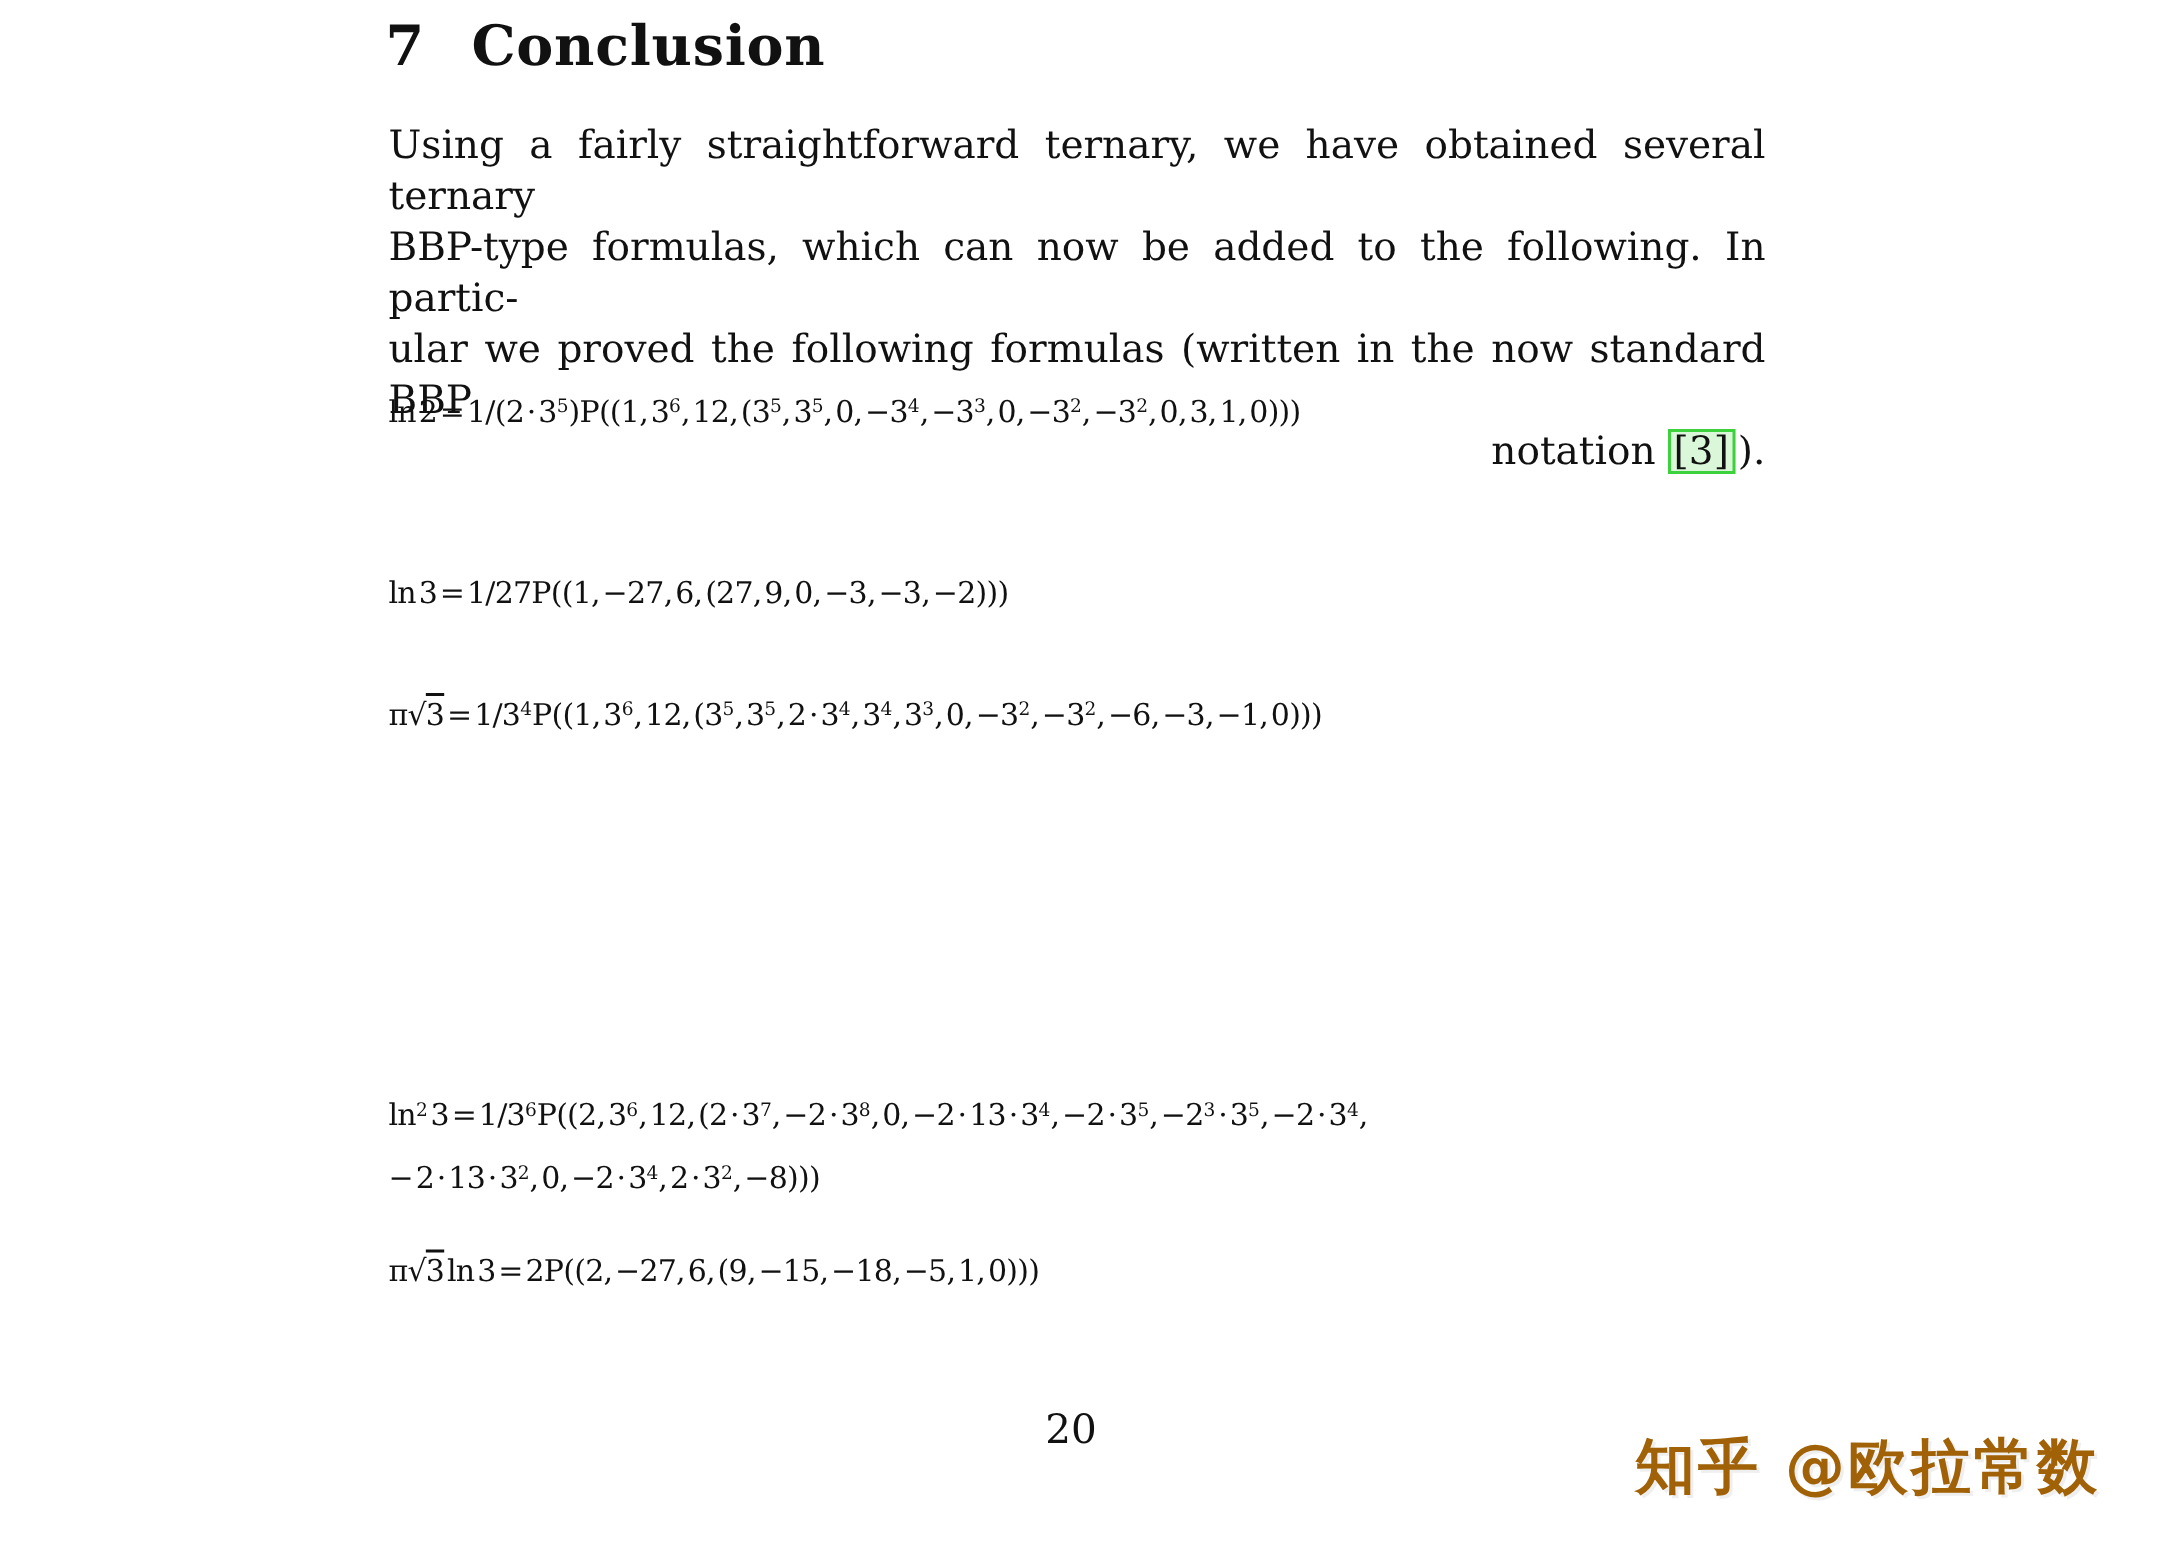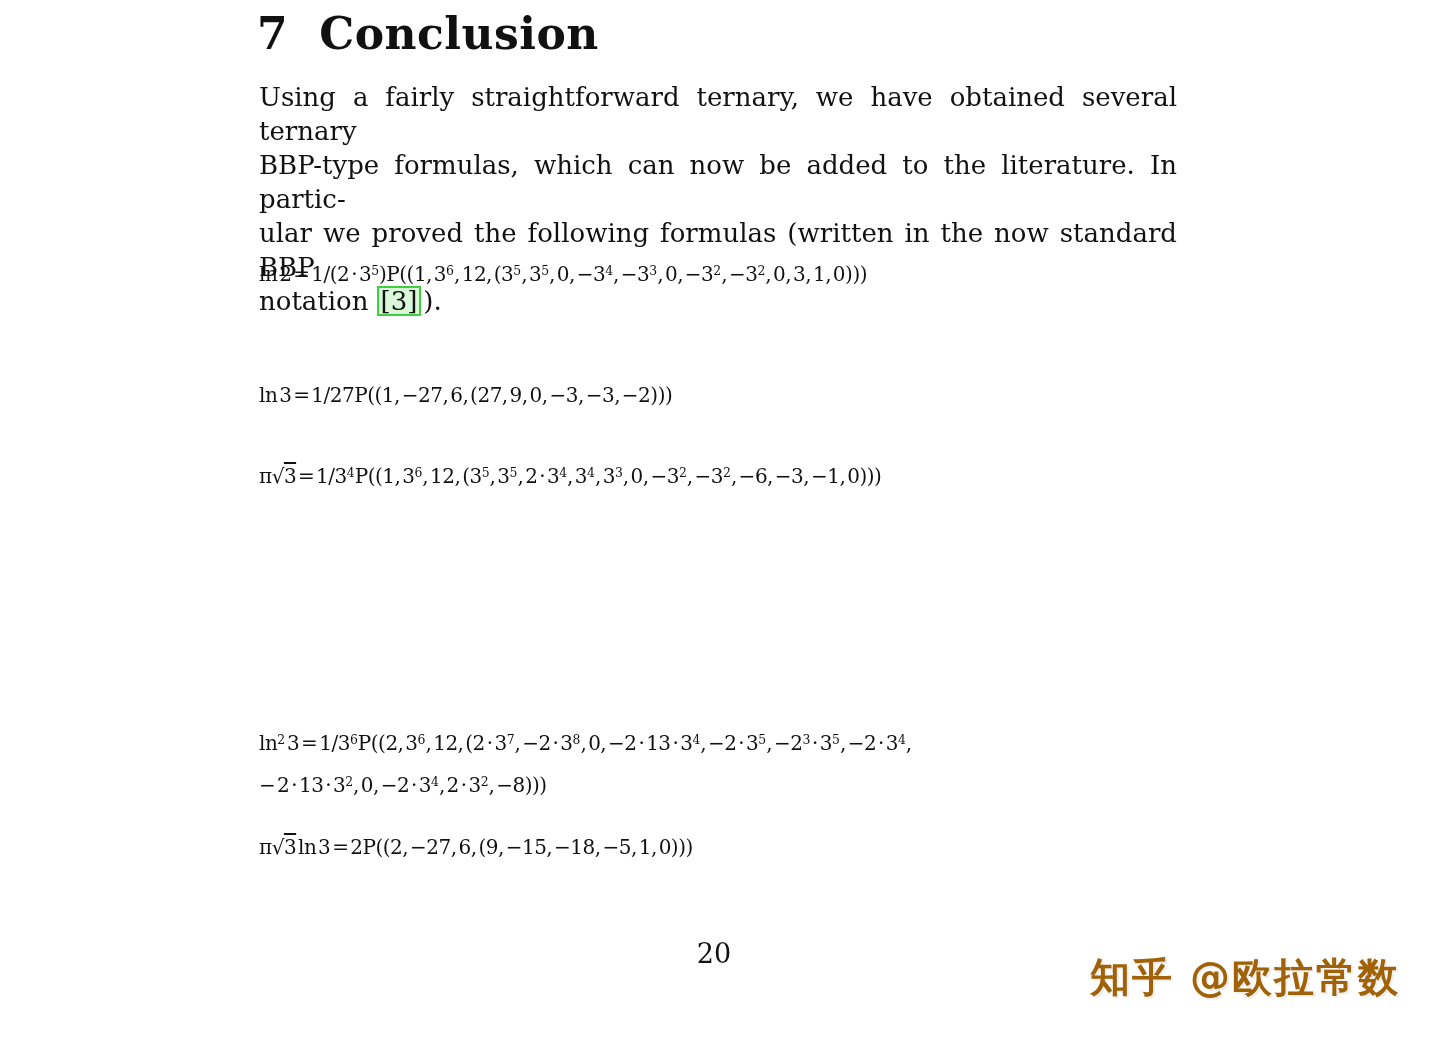--- a/index.html
+++ b/index.html
@@ -6,29 +6,29 @@
   .page{
     position:relative;
     width:1440px;height:1038px;
     background:#ffffff;
     color:#111111;
     font-family:"DejaVu Serif","Liberation Serif",serif;
     overflow:hidden;
   }
   .heading{
     position:absolute;left:257px;top:8px;
-    font-size:44px;font-weight:bold;letter-spacing:0.5px;
+    font-size:37px;font-weight:bold;letter-spacing:0.5px;
     white-space:nowrap;
   }
   .heading .secnum{margin-right:31px;}
   .para{
     position:absolute;left:259px;top:80px;width:918px;
     font-size:26px;line-height:34px;
   }
-  .pline{width:100%;}
+  .pline{width:100%;text-align:right;}
   .pline.j{text-align:justify;text-align-last:justify;}
   .cite{
     display:inline-block;
     border:2px solid #3dd23d;
     background:#daf7da;
     padding:0 2px;
     margin:0 2px 0 8px;
     line-height:26px;
     color:#111;
     text-decoration:none;
@@ -61,21 +61,21 @@
 <body>
 
 <div class="page">
 
   <div class="heading">
     <span class="secnum">7</span><span>Conclusion</span>
   </div>
 
   <div class="para">
     <div class="pline j">Using a fairly straightforward ternary, we have obtained several ternary</div>
-    <div class="pline j">BBP-type formulas, which can now be added to the literature. In partic-</div>
+    <div class="pline j">BBP-type formulas, which can now be added to the following. In partic-</div>
     <div class="pline j">ular we proved the following formulas (written in the now standard BBP</div>
     <div class="pline"><span>notation</span><a class="cite">[3]</a><span>).</span></div>
   </div>
 
   <div class="formula" style="top:253px">ln 2 = 1/(2 · 3<sup>5</sup>)P((1, 3<sup>6</sup>, 12, (3<sup>5</sup>, 3<sup>5</sup>, 0, −3<sup>4</sup>, −3<sup>3</sup>, 0, −3<sup>2</sup>, −3<sup>2</sup>, 0, 3, 1, 0)))</div>
   <div class="formula" style="top:374px">ln 3 = 1/27P((1, −27, 6, (27, 9, 0, −3, −3, −2)))</div>
   <div class="formula" style="top:455px">π√<span class="ov">3</span> = 1/3<sup>4</sup>P((1, 3<sup>6</sup>, 12, (3<sup>5</sup>, 3<sup>5</sup>, 2 · 3<sup>4</sup>, 3<sup>4</sup>, 3<sup>3</sup>, 0, −3<sup>2</sup>, −3<sup>2</sup>, −6, −3, −1, 0)))</div>
   <div class="formula" style="top:722px">
     <div>ln<sup>2</sup> 3 = 1/3<sup>6</sup>P((2, 3<sup>6</sup>, 12, (2 · 3<sup>7</sup>, −2 · 3<sup>8</sup>, 0, −2 · 13 · 3<sup>4</sup>, −2 · 3<sup>5</sup>, −2<sup>3</sup> · 3<sup>5</sup>, −2 · 3<sup>4</sup>,</div>
     <div>− 2 · 13 · 3<sup>2</sup>, 0, −2 · 3<sup>4</sup>, 2 · 3<sup>2</sup>, −8)))</div>

